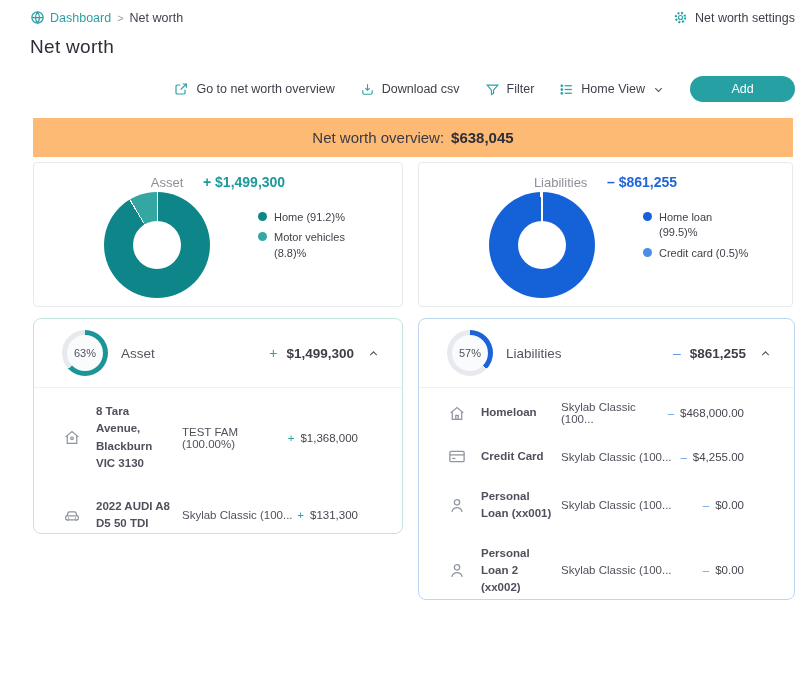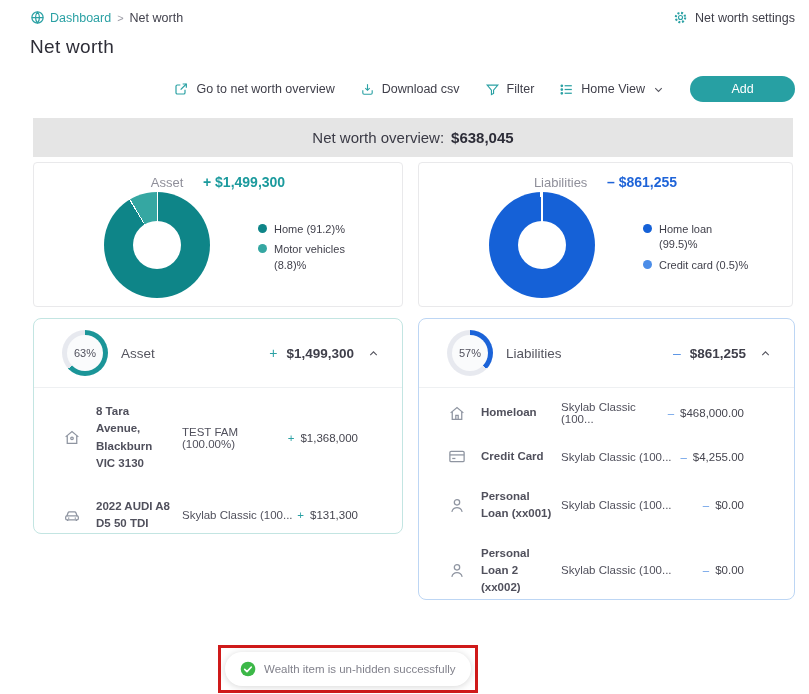--- a/index.html
+++ b/index.html
@@ -21,35 +21,35 @@
 
   .page-title { position:absolute; top:36px; left:30px; font-size:19px; color:#2e2e38; letter-spacing:.3px; }
 
   
   .toolbar { position:absolute; top:76px; right:14px; display:flex; align-items:center; gap:25px; }
   .tool { display:flex; align-items:center; gap:7px; font-size:12.5px; color:#40404b; cursor:pointer; white-space:nowrap; }
   .add-btn { width:105px; height:26px; background:#27a0a3; color:#fff; border:none; border-radius:14px;
              font-size:12.5px; font-family:inherit; cursor:pointer; }
 
   
-  .overview-bar { position:absolute; top:118px; left:33px; width:760px; height:39px; background:#e5e5e5;
+  .overview-bar { position:absolute; top:118px; left:33px; width:760px; height:39px; background:#fdba74;
                   display:flex; align-items:center; justify-content:center; gap:7px; font-size:15px; color:#3a3a45; }
   .overview-bar .val { font-weight:bold; color:#2d2d38; }
 
   
   .chart-card { position:absolute; top:162px; height:145px; background:#fff; border:1px solid #e9e9eb; border-radius:4px; }
   .chart-card.asset { left:33px; width:370px; }
   .chart-card.liab  { left:418px; width:375px; }
   .chart-title { text-align:center; margin-top:11px; font-size:13px; color:#8f8f9a; }
   .chart-title .amt { font-weight:bold; font-size:14px; margin-left:16px; }
   .amt.teal { color:#1b9a9d; }
   .amt.blue { color:#1f64d8; }
   .donut { position:absolute; left:70px; top:29px; width:106px; height:106px; border-radius:50%; }
   .donut::after { content:""; position:absolute; inset:29px; border-radius:50%; background:#fff; }
-  .legend { position:absolute; left:224px; top:12px; height:145px; width:128px;
+  .legend { position:absolute; left:224px; top:0; height:145px; width:128px;
             display:flex; flex-direction:column; justify-content:center; gap:5px; }
   .legend-item { display:flex; gap:7px; font-size:11px; color:#3f3f4a; line-height:1.4; }
   .legend-item .dot { width:9px; height:9px; border-radius:50%; margin-top:2px; flex:none; }
   .legend-item .ltxt { white-space:pre-line; }
 
   
   .detail-card { position:absolute; top:318px; background:#fff; border-radius:8px; }
   .detail-card.asset { left:33px; width:370px; height:216px; border:1px solid #c3e5e2; }
   .detail-card.liab  { left:418px; width:377px; height:282px; border:1px solid #bdd6f4; }
   .card-head { position:relative; height:69px; display:flex; align-items:center; padding:0 22px 0 28px;
@@ -306,23 +306,14 @@
 (xx002)</span>
         <span class="row-mid">Skylab Classic (100...</span>
         <span class="row-amt">
             <span class="sign-blue">–</span>
             <span>$0.00</span>
           </span>
       </div>
     </div>
   </div>
 
-  <div class="toast-outline">
-    <div class="toast">
-      <svg width="16" height="16" viewBox="0 0 24 24">
-          <circle cx="12" cy="12" r="11" fill="#3cb848"></circle>
-          <polyline points="7 12.5 10.5 16 17 9" fill="none" stroke="#fff" stroke-width="2.4" stroke-linecap="round" stroke-linejoin="round"></polyline>
-        </svg>
-      <span>Wealth item is un-hidden successfully</span>
-    </div>
-  </div>
 
 </div>
 
 </body></html>

